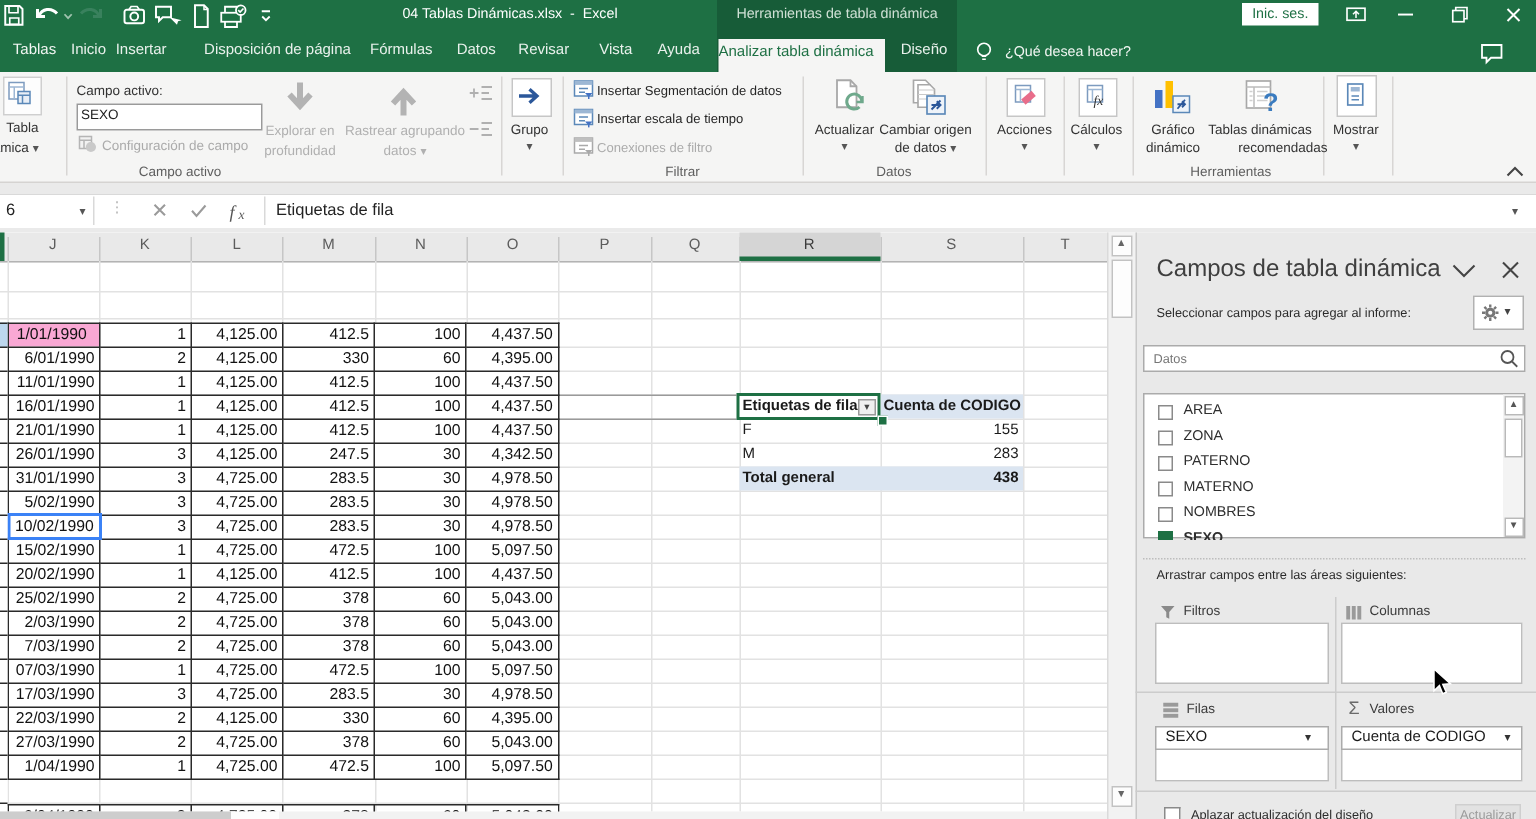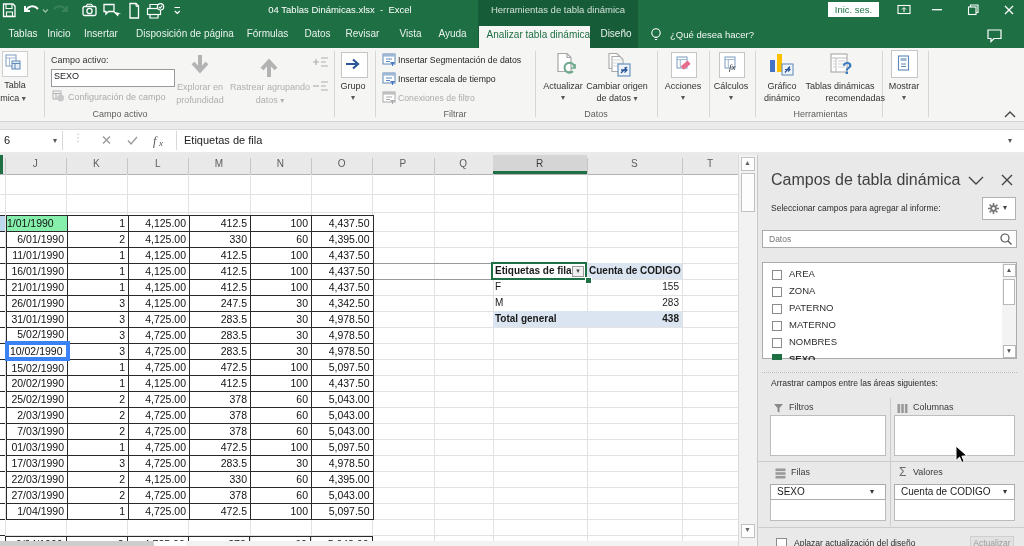--- a/index.html
+++ b/index.html
@@ -54,29 +54,29 @@
  <path d="M42 9.7 h10" stroke-width="1.3"></path>
  <rect x="78.5" y="7" width="7.5" height="7.5"></rect>
  <path d="M80.5 7 v-2 h7.5 v7.5 h-2"></path>
  <path d="M115 6 l8 8 m0-8 l-8 8" stroke-width="1.3"></path>
 </g>
 </svg>
 <div class="ab" style="left:0;top:22px;width:1024px;height:26px;background:#1e7044;"></div>
 <div class="ab" style="left:478px;top:22px;width:160px;height:26px;background:#175c38;"></div>
 <div class="tb" style="left:2px;top:28px;width:42px;text-align:center;font-size:10px;color:#f2f6f3;">Tablas</div>
 <div class="tb" style="left:46px;top:28px;width:26px;text-align:center;font-size:10px;color:#e9f1ec;">Inicio</div>
-<div class="tb" style="left:84px;top:28px;width:44px;text-align:left;font-size:10px;color:#e9f1ec;">Insertar</div>
+<div class="tb" style="left:67px;top:28px;width:44px;text-align:right;font-size:10px;color:#e9f1ec;">Insertar</div>
 <div class="tb" style="left:133px;top:28px;width:104px;text-align:center;font-size:10px;color:#e9f1ec;">Disposición de página</div>
 <div class="tb" style="left:246px;top:28px;width:43px;text-align:center;font-size:10px;color:#e9f1ec;">Fórmulas</div>
 <div class="tb" style="left:298px;top:28px;width:39px;text-align:center;font-size:10px;color:#e9f1ec;">Datos</div>
 <div class="tb" style="left:342px;top:28px;width:41px;text-align:center;font-size:10px;color:#e9f1ec;">Revisar</div>
 <div class="tb" style="left:392px;top:28px;width:37px;text-align:center;font-size:10px;color:#e9f1ec;">Vista</div>
 <div class="tb" style="left:436px;top:28px;width:33px;text-align:center;font-size:10px;color:#e9f1ec;">Ayuda</div>
 <div class="ab" style="left:479px;top:26px;width:111px;height:22px;background:#f5f5f4;"></div>
-<div class="tb" style="left:479px;top:29px;width:111px;text-align:right;font-size:10px;color:#1e7044;">Analizar tabla dinámica</div>
+<div class="tb" style="left:479px;top:29px;width:111px;text-align:left;font-size:10px;color:#1e7044;">Analizar tabla dinámica</div>
 <div class="tb" style="left:594px;top:28px;width:44px;text-align:center;font-size:10px;color:#e9f1ec;">Diseño</div>
 <svg class="ab" style="left:648px;top:26px;" width="16" height="18" viewBox="0 0 16 18">
 <g stroke="#ffffff" fill="none" stroke-width="1.1">
 <circle cx="8" cy="7" r="4.2"></circle>
       <path d="M6.5 11.5 h3 M6.8 13.5 h2.4"></path>
     </g>
   </svg>
 <div class="tb" style="left:670px;top:29px;font-size:9.5px;color:#f2f6f3;">¿Qué desea hacer?</div>
 <svg class="ab" style="left:986px;top:28px;" width="18" height="16" viewBox="0 0 18 16">
 <path d="M2 2 h13 v8.5 h-7 l-3 3 v-3 h-3 z" stroke="#ffffff" fill="none" stroke-width="1.2"></path>
@@ -308,21 +308,21 @@
 <colgroup>
       <col style="width:61px">
       <col style="width:61px">
       <col style="width:61px">
       <col style="width:61px">
       <col style="width:61px">
       <col style="width:61.5px">
     </colgroup>
 <tbody>
 <tr style="height:16px;">
-        <td style="background:#86efac;border:1px solid #2a2a2a;font-size:10.5px;color:#111;text-align:left;padding:0 3px 0 0;overflow:hidden;white-space:nowrap;">1/01/1990</td>
+        <td style="background:#f9a8d4;border:1px solid #2a2a2a;font-size:10.5px;color:#111;text-align:center;padding:0 3px 0 0;overflow:hidden;white-space:nowrap;">1/01/1990</td>
         <td style="background:#fff;border:1px solid #2a2a2a;font-size:10.5px;color:#111;text-align:right;padding:0 3px 0 0;overflow:hidden;white-space:nowrap;">1</td>
         <td style="background:#fff;border:1px solid #2a2a2a;font-size:10.5px;color:#111;text-align:right;padding:0 3px 0 0;overflow:hidden;white-space:nowrap;">4,125.00</td>
         <td style="background:#fff;border:1px solid #2a2a2a;font-size:10.5px;color:#111;text-align:right;padding:0 3px 0 0;overflow:hidden;white-space:nowrap;">412.5</td>
         <td style="background:#fff;border:1px solid #2a2a2a;font-size:10.5px;color:#111;text-align:right;padding:0 3px 0 0;overflow:hidden;white-space:nowrap;">100</td>
         <td style="background:#fff;border:1px solid #2a2a2a;font-size:10.5px;color:#111;text-align:right;padding:0 3px 0 0;overflow:hidden;white-space:nowrap;">4,437.50</td>
       </tr>
 <tr style="height:16px;">
         <td style="background:#fff;border:1px solid #2a2a2a;font-size:10.5px;color:#111;text-align:right;padding:0 3px 0 0;overflow:hidden;white-space:nowrap;">6/01/1990</td>
         <td style="background:#fff;border:1px solid #2a2a2a;font-size:10.5px;color:#111;text-align:right;padding:0 3px 0 0;overflow:hidden;white-space:nowrap;">2</td>
         <td style="background:#fff;border:1px solid #2a2a2a;font-size:10.5px;color:#111;text-align:right;padding:0 3px 0 0;overflow:hidden;white-space:nowrap;">4,125.00</td>
@@ -372,21 +372,21 @@
       </tr>
 <tr style="height:16px;">
         <td style="background:#fff;border:1px solid #2a2a2a;font-size:10.5px;color:#111;text-align:right;padding:0 3px 0 0;overflow:hidden;white-space:nowrap;">5/02/1990</td>
         <td style="background:#fff;border:1px solid #2a2a2a;font-size:10.5px;color:#111;text-align:right;padding:0 3px 0 0;overflow:hidden;white-space:nowrap;">3</td>
         <td style="background:#fff;border:1px solid #2a2a2a;font-size:10.5px;color:#111;text-align:right;padding:0 3px 0 0;overflow:hidden;white-space:nowrap;">4,725.00</td>
         <td style="background:#fff;border:1px solid #2a2a2a;font-size:10.5px;color:#111;text-align:right;padding:0 3px 0 0;overflow:hidden;white-space:nowrap;">283.5</td>
         <td style="background:#fff;border:1px solid #2a2a2a;font-size:10.5px;color:#111;text-align:right;padding:0 3px 0 0;overflow:hidden;white-space:nowrap;">30</td>
         <td style="background:#fff;border:1px solid #2a2a2a;font-size:10.5px;color:#111;text-align:right;padding:0 3px 0 0;overflow:hidden;white-space:nowrap;">4,978.50</td>
       </tr>
 <tr style="height:16px;">
-        <td style="background:#fff;border:4px solid #3b82f6;font-size:10.5px;color:#111;text-align:right;padding:0 3px 0 0;overflow:hidden;white-space:nowrap;">10/02/1990</td>
+        <td style="background:#fff;border:2px solid #3b82f6;font-size:10.5px;color:#111;text-align:right;padding:0 3px 0 0;overflow:hidden;white-space:nowrap;">10/02/1990</td>
         <td style="background:#fff;border:1px solid #2a2a2a;font-size:10.5px;color:#111;text-align:right;padding:0 3px 0 0;overflow:hidden;white-space:nowrap;">3</td>
         <td style="background:#fff;border:1px solid #2a2a2a;font-size:10.5px;color:#111;text-align:right;padding:0 3px 0 0;overflow:hidden;white-space:nowrap;">4,725.00</td>
         <td style="background:#fff;border:1px solid #2a2a2a;font-size:10.5px;color:#111;text-align:right;padding:0 3px 0 0;overflow:hidden;white-space:nowrap;">283.5</td>
         <td style="background:#fff;border:1px solid #2a2a2a;font-size:10.5px;color:#111;text-align:right;padding:0 3px 0 0;overflow:hidden;white-space:nowrap;">30</td>
         <td style="background:#fff;border:1px solid #2a2a2a;font-size:10.5px;color:#111;text-align:right;padding:0 3px 0 0;overflow:hidden;white-space:nowrap;">4,978.50</td>
       </tr>
 <tr style="height:16px;">
         <td style="background:#fff;border:1px solid #2a2a2a;font-size:10.5px;color:#111;text-align:right;padding:0 3px 0 0;overflow:hidden;white-space:nowrap;">15/02/1990</td>
         <td style="background:#fff;border:1px solid #2a2a2a;font-size:10.5px;color:#111;text-align:right;padding:0 3px 0 0;overflow:hidden;white-space:nowrap;">1</td>
         <td style="background:#fff;border:1px solid #2a2a2a;font-size:10.5px;color:#111;text-align:right;padding:0 3px 0 0;overflow:hidden;white-space:nowrap;">4,725.00</td>
@@ -420,21 +420,21 @@
       </tr>
 <tr style="height:16px;">
         <td style="background:#fff;border:1px solid #2a2a2a;font-size:10.5px;color:#111;text-align:right;padding:0 3px 0 0;overflow:hidden;white-space:nowrap;">7/03/1990</td>
         <td style="background:#fff;border:1px solid #2a2a2a;font-size:10.5px;color:#111;text-align:right;padding:0 3px 0 0;overflow:hidden;white-space:nowrap;">2</td>
         <td style="background:#fff;border:1px solid #2a2a2a;font-size:10.5px;color:#111;text-align:right;padding:0 3px 0 0;overflow:hidden;white-space:nowrap;">4,725.00</td>
         <td style="background:#fff;border:1px solid #2a2a2a;font-size:10.5px;color:#111;text-align:right;padding:0 3px 0 0;overflow:hidden;white-space:nowrap;">378</td>
         <td style="background:#fff;border:1px solid #2a2a2a;font-size:10.5px;color:#111;text-align:right;padding:0 3px 0 0;overflow:hidden;white-space:nowrap;">60</td>
         <td style="background:#fff;border:1px solid #2a2a2a;font-size:10.5px;color:#111;text-align:right;padding:0 3px 0 0;overflow:hidden;white-space:nowrap;">5,043.00</td>
       </tr>
 <tr style="height:16px;">
-        <td style="background:#fff;border:1px solid #2a2a2a;font-size:10.5px;color:#111;text-align:right;padding:0 3px 0 0;overflow:hidden;white-space:nowrap;">01/03/1990</td>
+        <td style="background:#fff;border:1px solid #2a2a2a;font-size:10.5px;color:#111;text-align:right;padding:0 3px 0 0;overflow:hidden;white-space:nowrap;">07/03/1990</td>
         <td style="background:#fff;border:1px solid #2a2a2a;font-size:10.5px;color:#111;text-align:right;padding:0 3px 0 0;overflow:hidden;white-space:nowrap;">1</td>
         <td style="background:#fff;border:1px solid #2a2a2a;font-size:10.5px;color:#111;text-align:right;padding:0 3px 0 0;overflow:hidden;white-space:nowrap;">4,725.00</td>
         <td style="background:#fff;border:1px solid #2a2a2a;font-size:10.5px;color:#111;text-align:right;padding:0 3px 0 0;overflow:hidden;white-space:nowrap;">472.5</td>
         <td style="background:#fff;border:1px solid #2a2a2a;font-size:10.5px;color:#111;text-align:right;padding:0 3px 0 0;overflow:hidden;white-space:nowrap;">100</td>
         <td style="background:#fff;border:1px solid #2a2a2a;font-size:10.5px;color:#111;text-align:right;padding:0 3px 0 0;overflow:hidden;white-space:nowrap;">5,097.50</td>
       </tr>
 <tr style="height:16px;">
         <td style="background:#fff;border:1px solid #2a2a2a;font-size:10.5px;color:#111;text-align:right;padding:0 3px 0 0;overflow:hidden;white-space:nowrap;">17/03/1990</td>
         <td style="background:#fff;border:1px solid #2a2a2a;font-size:10.5px;color:#111;text-align:right;padding:0 3px 0 0;overflow:hidden;white-space:nowrap;">3</td>
         <td style="background:#fff;border:1px solid #2a2a2a;font-size:10.5px;color:#111;text-align:right;padding:0 3px 0 0;overflow:hidden;white-space:nowrap;">4,725.00</td>

